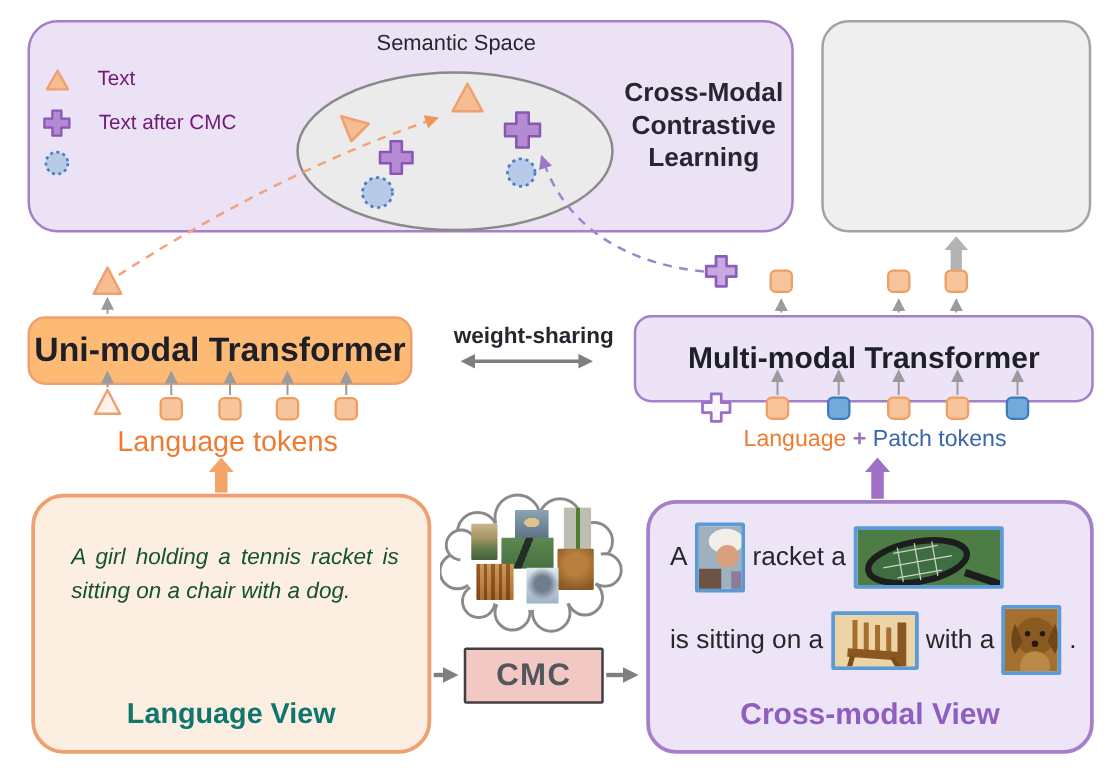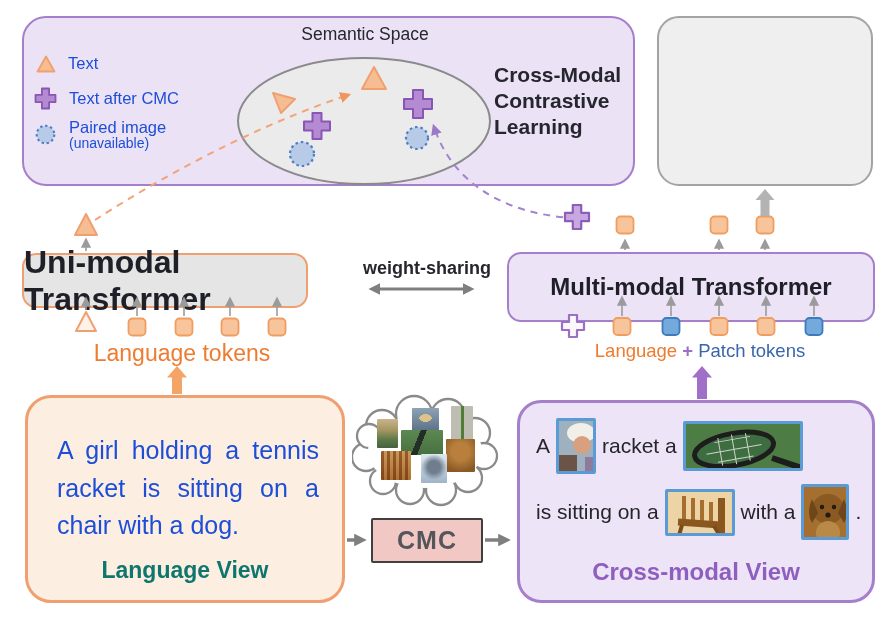--- a/index.html
+++ b/index.html
@@ -10,50 +10,50 @@
 
   
   .purple-box { left:22px; top:16px; width:613px; height:170px; background:#ece2f6;
     border:2.5px solid #a57fca; border-radius:24px; }
   .gray-box { left:657px; top:16px; width:216px; height:170px; background:#efeff0;
     border:2.5px solid #a3a3a3; border-radius:22px; }
   .mlm-label { left:672px; top:74px; width:186px; text-align:center; font-weight:bold;
     font-size:21px; line-height:1.22; color:#26262e; }
   .ss-title { left:240px; top:24px; width:250px; text-align:center; font-size:17.5px;
     font-weight:400; color:#26262e; }
-  .cml-label { left:494px; top:62px; width:138px; font-weight:bold;
+  .cml-label { left:494px; top:62px; width:138px; text-align:center; font-weight:bold;
     font-size:21px; line-height:1.24; color:#26262e; }
 
   
-  .legend-row { position:absolute; display:flex; align-items:center; gap:12px;
-    font-size:16.5px; color:#1d4ed8; }
+  .legend-row { position:absolute; display:flex; align-items:center; gap:22px;
+    font-size:16.5px; color:#701a75; }
   .legend-sub { font-size:14px; line-height:1.0; }
   .legend-col { display:flex; flex-direction:column; line-height:1.05; }
 
   
-  .uni-box { left:22px; top:253px; width:286px; height:55px; background:#e5e5e5;
+  .uni-box { left:22px; top:253px; width:308px; height:55px; background:#fdba74;
     border:2.5px solid #f0a070; border-radius:14px; display:flex; align-items:center;
-    justify-content:center; font-weight:bold; font-size:32px; color:#1f1f28; }
+    justify-content:center; font-weight:bold; font-size:27px; color:#1f1f28; }
   .multi-box { left:507px; top:252px; width:368px; height:70px; background:#ece3f6;
     border:2.5px solid #a57fca; border-radius:14px; display:flex; align-items:center;
     justify-content:center; font-weight:bold; font-size:24px; color:#1f1f28; }
   .ws-label { left:352px; top:258px; width:150px; text-align:center; font-weight:bold;
     font-size:18px; color:#26262e; }
 
   .lang-tokens-label { left:92px; top:340px; width:180px; text-align:center;
     font-size:23px; color:#ee7b30; }
   .lp-tokens-label { left:540px; top:340px; width:320px; text-align:center;
     font-size:18.5px; }
   .lp-lang { color:#ee7b30; } .lp-plus { color:#9b6fc3; font-weight:bold; } .lp-patch { color:#3a66ad; }
 
   
   .lang-view-box { left:25px; top:395px; width:320px; height:208px; background:#fdeee2;
     border:3px solid #f0a070; border-radius:26px; }
-  .lang-sentence { position:absolute; left:29px; top:34px; width:262px; font-size:25px;
-    line-height:1.5; color:#1d4ed8; text-align:justify; }
+  .lang-sentence { position:absolute; left:29px; top:34px; width:262px; font-size:18px;
+    line-height:1.5; color:#14532d; text-align:justify;font-style:italic; }
   .lang-view-label { position:absolute; left:0; bottom:16px; width:100%; text-align:center;
     font-weight:bold; font-size:23px; color:#0f766e; }
 
   .cross-view-box { left:517px; top:400px; width:358px; height:203px; background:#ede4f7;
     border:3px solid #a57fca; border-radius:24px; }
   .cv-row { position:absolute; display:flex; align-items:center; gap:6px; font-size:21px;
     color:#26262a; }
   .cv-row1 { left:16px; top:14px; height:58px; }
   .cv-row2 { left:16px; top:80px; height:58px; }
   .cv-img { border:3px solid #5b9bd5; border-radius:2px; flex:0 0 auto; }
@@ -107,24 +107,20 @@
   <div class="legend-row" style="left:34px; top:87px;">
     <svg width="23" height="23">
       <path d="M 7.9 1.5 H 15.1 V 7.9 H 21.5 V 15.1 H 15.1 V 21.5 H 7.9 V 15.1 H 1.5 V 7.9 H 7.9 Z" fill="#b48ad2" stroke="#8857b5" stroke-width="1.8" stroke-linejoin="round"></path>
     </svg>
     <span>Text after CMC</span>
   </div>
   <div class="legend-row" style="left:34px; top:119px;">
     <svg width="23" height="23">
       <circle cx="11.5" cy="11.5" r="8.8" fill="#b7cbe9" stroke="#4a7fc1" stroke-width="2.1" stroke-dasharray="2.4 2.7"></circle>
     </svg>
-    <span class="legend-col">
-      <span>Paired image</span>
-      <span class="legend-sub">(unavailable)</span>
-    </span>
   </div>
 
   <div class="abs uni-box">Uni-modal Transformer</div>
   <div class="abs multi-box">Multi-modal Transformer</div>
   <div class="abs ws-label">weight-sharing</div>
 
   <div class="abs lang-tokens-label">Language tokens</div>
   <div class="abs lp-tokens-label">
     <span class="lp-lang">Language</span>
     <span class="lp-plus">+</span>

